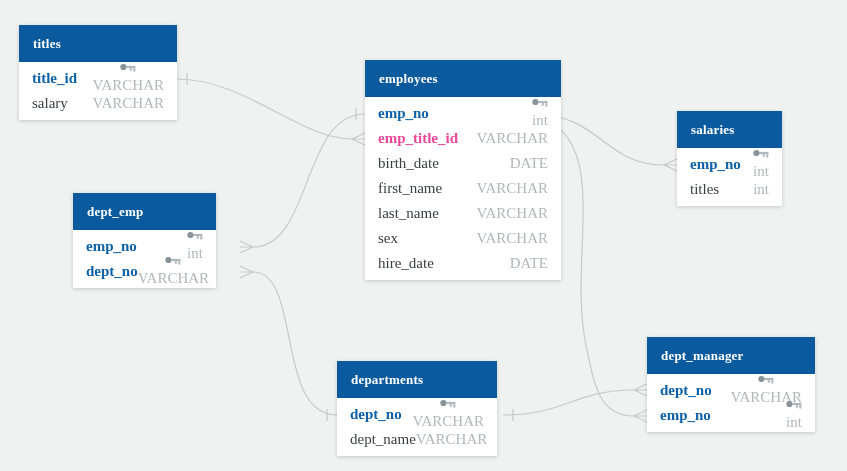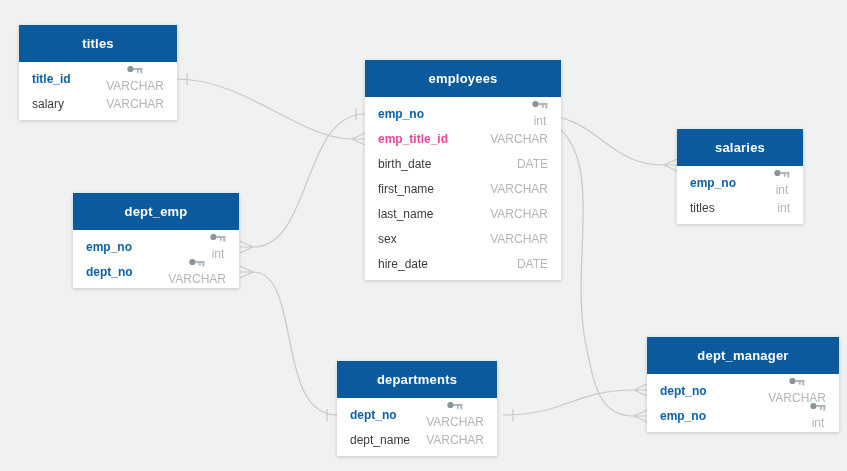--- a/index.html
+++ b/index.html
@@ -1,34 +1,34 @@
 <!DOCTYPE html>
 <html><head>
 <meta charset="utf-8">
 <style>
   html,body{margin:0;padding:0;}
   .canvas{
     position:relative;width:847px;height:471px;background:#f0f1f1;
-    overflow:hidden;font-family:Liberation Sans, sans-serif;text-align:center;
+    overflow:hidden;font-family:Liberation Serif, serif;
   }
   .wires{position:absolute;left:0;top:0;width:847px;height:471px;}
   .wires path{fill:none;stroke:#c7c9ca;stroke-width:1.2;}
   .table-card{
     position:absolute;background:#ffffff;
     box-shadow:0 1px 4px rgba(0,0,0,.18);
   }
   .t-header{
     height:37px;line-height:37px;padding:0 14px;
     background:#0b5a9e;color:#ffffff;font-size:13px;font-weight:bold;
     letter-spacing:.2px;white-space:nowrap;overflow:hidden;
   }
   .t-body{padding:4px 0;}
   .field-row{
     height:25px;display:flex;align-items:center;padding:0 13px;
-    font-size:12px;color:#3a3d3f;
+    font-size:15px;color:#3a3d3f;
   }
   .f-name{white-space:nowrap;}
   .f-name.pk{color:#0e62a9;font-weight:bold;}
   .f-name.fk{font-weight:bold;color:#ec4899;}
   .f-right{margin-left:auto;display:flex;align-items:center;gap:5px;flex-direction:column;}
   .f-type{color:#b3b7ba;white-space:nowrap;}
   .key-icon{display:inline-block;}
 </style>
 </head>
 <body>
@@ -142,21 +142,21 @@
         </div>
         <div class="field-row">
           <span class="f-name">hire_date</span>
           <span class="f-right">
             <span class="f-type">DATE</span>
           </span>
         </div>
       </div>
   </div>
 
-  <div class="table-card" style="left:677px;top:129px;width:126px">
+  <div class="table-card" style="left:677px;top:111px;width:105px">
     <div class="t-header">
       <span>salaries</span>
     </div>
     <div class="t-body">
         <div class="field-row">
           <span class="f-name pk">emp_no</span>
           <span class="f-right">
             <svg width="16" height="9" viewBox="0 0 16 9" class="key-icon">
               <circle cx="3.4" cy="4" r="3.1" fill="#88939a"></circle>
               <rect x="6" y="2.9" width="9.5" height="2.2" fill="#b0b7bc"></rect>
@@ -168,21 +168,21 @@
         </div>
         <div class="field-row">
           <span class="f-name">titles</span>
           <span class="f-right">
             <span class="f-type">int</span>
           </span>
         </div>
       </div>
   </div>
 
-  <div class="table-card" style="left:73px;top:193px;width:166px">
+  <div class="table-card" style="left:73px;top:193px;width:143px">
     <div class="t-header">
       <span>dept_emp</span>
     </div>
     <div class="t-body">
         <div class="field-row">
           <span class="f-name pk">emp_no</span>
           <span class="f-right">
             <svg width="16" height="9" viewBox="0 0 16 9" class="key-icon">
               <circle cx="3.4" cy="4" r="3.1" fill="#88939a"></circle>
               <rect x="6" y="2.9" width="9.5" height="2.2" fill="#b0b7bc"></rect>
@@ -226,21 +226,21 @@
         </div>
         <div class="field-row">
           <span class="f-name">dept_name</span>
           <span class="f-right">
             <span class="f-type">VARCHAR</span>
           </span>
         </div>
       </div>
   </div>
 
-  <div class="table-card" style="left:647px;top:337px;width:192px">
+  <div class="table-card" style="left:647px;top:337px;width:168px">
     <div class="t-header">
       <span>dept_manager</span>
     </div>
     <div class="t-body">
         <div class="field-row">
           <span class="f-name pk">dept_no</span>
           <span class="f-right">
             <svg width="16" height="9" viewBox="0 0 16 9" class="key-icon">
               <circle cx="3.4" cy="4" r="3.1" fill="#88939a"></circle>
               <rect x="6" y="2.9" width="9.5" height="2.2" fill="#b0b7bc"></rect>

